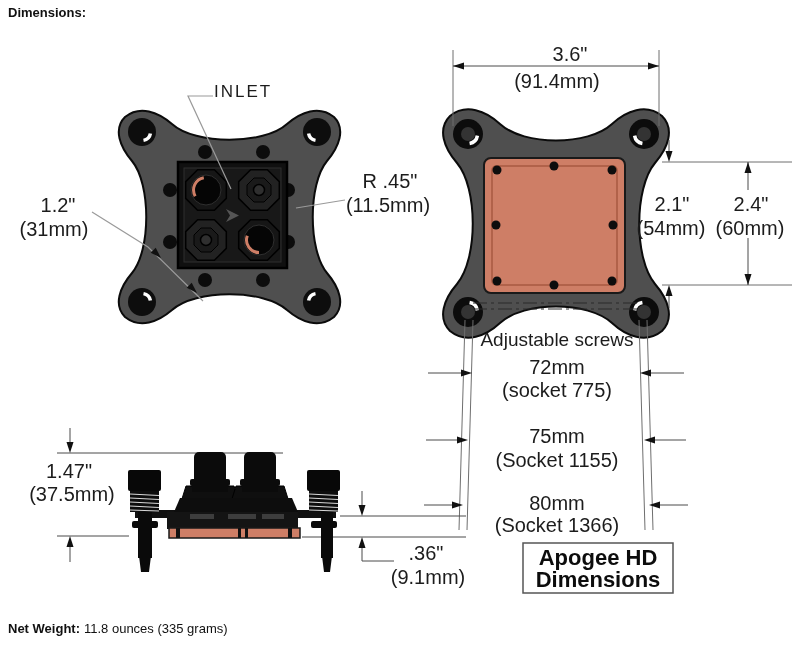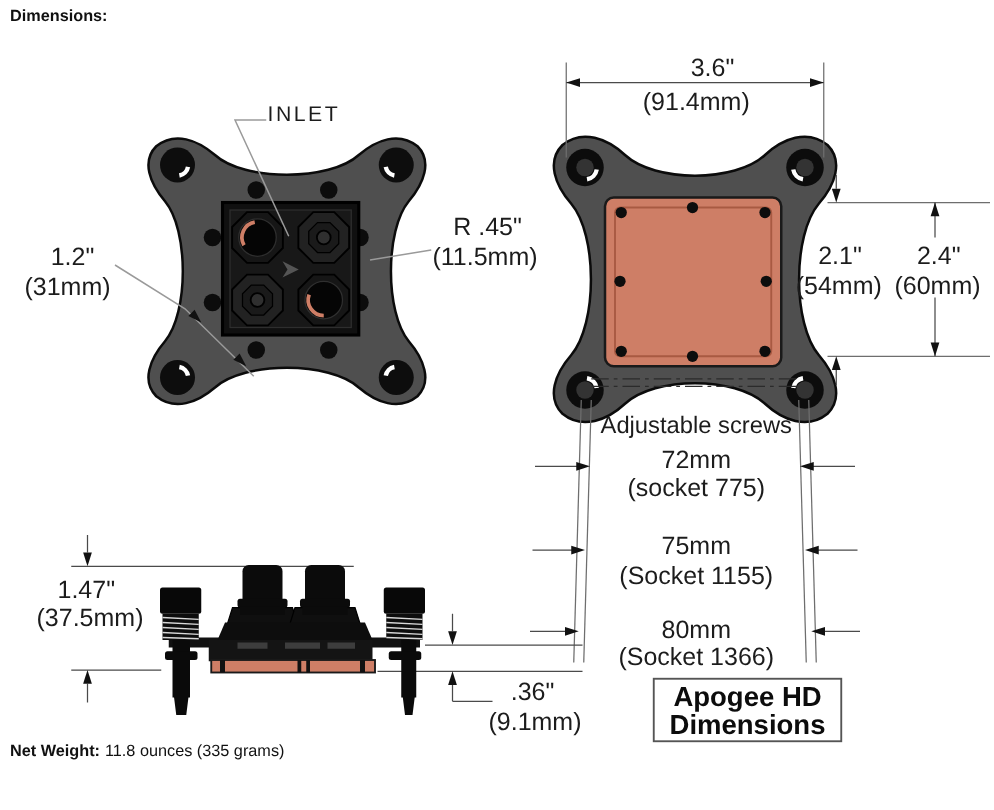--- a/index.html
+++ b/index.html
@@ -1,19 +1,19 @@
 <!DOCTYPE html>
 <html style="--copper: #ce7e66; --bracket: #4f4f4f;"><head>
 <meta charset="utf-8">
 <style>
   html,body{margin:0;padding:0;background:#fff;}
   .canvas{position:relative;width:795px;height:648px;background:#fff;overflow:hidden;
           font-family:"Liberation Sans",sans-serif;}
   .hdr{position:absolute;left:8px;top:5px;font-size:13px;font-weight:bold;color:#111;}
-  .ftr{position:absolute;left:8px;top:593px;font-size:13px;color:#111;}
+  .ftr{position:absolute;left:8px;top:621px;font-size:13px;color:#111;}
   .ftr b{font-weight:bold;margin-right:4px;}
   svg{position:absolute;left:0;top:0;}
   .bracket-fill{fill:var(--bracket,#4f4f4f);stroke:#0b0b0b;stroke-width:2;}
   .copper-fill{fill:var(--copper,#ce7e66);}
   .copper-stroke{stroke:var(--copper,#ce7e66);}
   .dim-line{stroke:#4a4a4a;stroke-width:1;fill:none;}
   .ext-line{stroke:#6e6e6e;stroke-width:1;fill:none;}
   .leader{stroke:#9a9a9a;stroke-width:1.2;fill:none;}
   .ah{fill:#111;stroke:none;}
   .dim-text{font-family:"Liberation Sans",sans-serif;font-size:20px;fill:#1c1c1c;}

